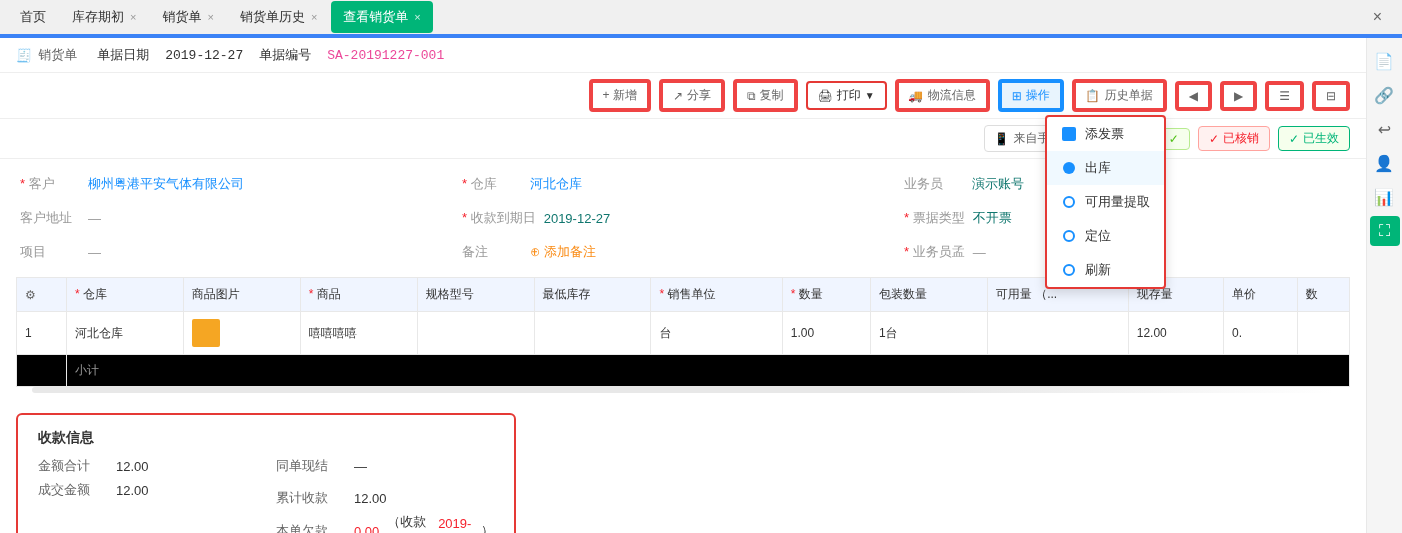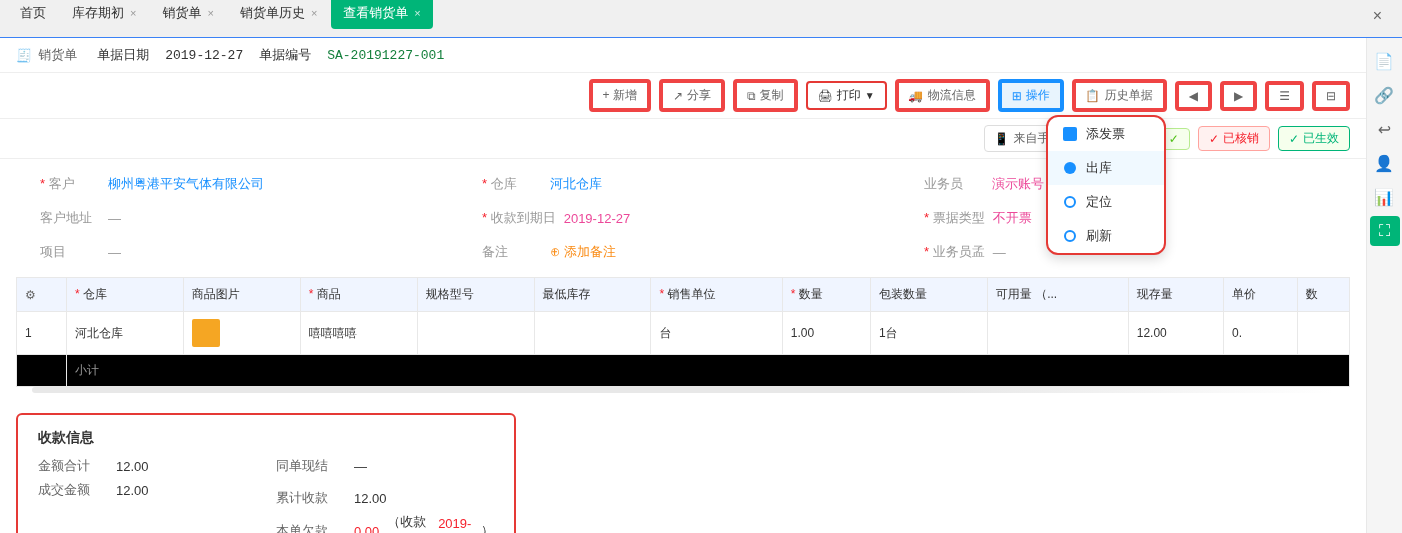--- a/index.html
+++ b/index.html
@@ -1,21 +1,21 @@
 <!DOCTYPE html>
 <html><head>
   <meta charset="utf-8">
   <style>
     * { box-sizing: border-box; margin: 0; padding: 0; }
     body { font-family: 'Microsoft YaHei', Arial, sans-serif; font-size: 13px; background: #f5f5f5; color: #333; }
 
     
     .tab-bar {
-      display: flex; align-items: flex-end; background: #f0f0f0; border-bottom: 1px solid #3b82f6;
-      height: 38px; padding: 8px 8px; gap: 2px;
+      display: flex; align-items: center; background: #f0f0f0; border-bottom: 4px solid #3b82f6;
+      height: 38px; padding: 17px 8px; gap: 2px;
     }
     .tab-item {
       display: flex; align-items: center; padding: 0 12px; height: 32px; border-radius: 4px 4px 0 0;
       cursor: pointer; font-size: 13px; gap: 6px; background: transparent;
     }
     .tab-item .close-btn { font-size: 11px; color: #999; cursor: pointer; }
     .tab-active-green { background: #00b578 !important; color: #fff !important; border: none !important; border-radius: 4px !important; }
     .tab-active-green .close-btn { color: rgba(255,255,255,0.8); }
 
     .close-x { margin-left: auto; padding: 4px 12px; cursor: pointer; font-size: 16px; color: #666; }
@@ -60,38 +60,38 @@
       border-radius: 4px; font-size: 12px;
     }
     .badge-warning { background: #fff7e6; border: 1px solid #ffd591; color: #fa8c16; }
     .badge-check { background: #f6ffed; border: 1px solid #b7eb8f; color: #52c41a; }
     .badge-green { background: #f6ffed; border: 1px solid #00b578; color: #00b578; }
     .badge-sold { background: #fff1f0; border: 1px solid #ffa39e; color: #f5222d; }
 
     
     .dropdown-menu {
       position: absolute; top: 100%; right: 100px; background: #fff;
-      border: 2px solid #e53935; border-radius: 12px; z-index: 100;
+      border: 2px solid #e53935; border-radius: 4px; z-index: 100;
       min-width: 120px; box-shadow: 0 4px 12px rgba(0,0,0,0.15);
     }
     .dropdown-item {
       display: flex; align-items: center; gap: 8px; padding: 8px 14px;
       cursor: pointer; font-size: 13px; color: #333;
     }
     .dropdown-icon { width: 16px; height: 16px; display: flex; align-items: center; justify-content: center; }
     .icon-square { width: 14px; height: 14px; background: #1890ff; border-radius: 2px; }
     .icon-circle { width: 12px; height: 12px; border-radius: 50%; background: #1890ff; }
     .icon-circle-outline { width: 12px; height: 12px; border-radius: 50%; border: 2px solid #1890ff; background: transparent; }
 
     
     .form-area { padding: 12px 20px; display: grid; grid-template-columns: 1fr 1fr 1fr; gap: 8px 0; }
-    .form-row { display: flex; align-items: center; gap: 8px; padding: 4px 0; margin-left: 20px; }
+    .form-row { display: flex; align-items: center; gap: 8px; padding: 4px 0; }
     .form-label { color: #999; font-size: 13px; min-width: 60px; }
     .form-label.required::before { content: '* '; color: #f5222d; }
-    .form-value { color: #ec4899; font-size: 13px; }
+    .form-value { color: #0f766e; font-size: 13px; }
     .form-value.blue { color: #1890ff; }
     .form-link { color: #1890ff; cursor: pointer; }
     .dash { color: #999; }
 
     
     .table-wrap { padding: 0 16px; overflow-x: auto; }
     table { width: 100%; border-collapse: collapse; font-size: 12px; }
     thead th {
       background: #f0f5ff; padding: 8px 8px; text-align: left;
       border: 1px solid #e8e8e8; color: #333; font-weight: normal; white-space: nowrap;
@@ -161,21 +161,21 @@
 
     <div class="doc-header">
       <div class="doc-title">
         <span>🧾</span>
         <span>销货单</span>
       </div>
       <div class="doc-meta">
         <span>单据日期</span>
         <span style="color:#333;">2019-12-27</span>
         <span>单据编号</span>
-        <span style="color:#15803d;">SA-20191227-001</span>
+        <span style="color:#ec4899;">SA-20191227-001</span>
       </div>
     </div>
 
     <div class="toolbar">
       <button class="toolbar-btn">+ 新增</button>
       <button class="toolbar-btn">
         <span>↗</span>
         <span>分享</span>
       </button>
       <button class="toolbar-btn">
@@ -209,20 +209,26 @@
           <div class="dropdown-icon">
               <div class="icon-square"></div>
             </div>
           <span>添发票</span>
         </div>
         <div class="dropdown-item" style="background:#f0f9ff;">
           <div class="dropdown-icon">
               <div class="icon-circle"></div>
             </div>
           <span>出库</span>
+        </div>
+        <div class="dropdown-item">
+          <div class="dropdown-icon">
+              <div class="icon-circle-outline"></div>
+            </div>
+          <span>可用量提取</span>
         </div>
         <div class="dropdown-item">
           <div class="dropdown-icon">
               <div class="icon-circle-outline"></div>
             </div>
           <span>定位</span>
         </div>
         <div class="dropdown-item">
           <div class="dropdown-icon">
               <div class="icon-circle-outline"></div>

